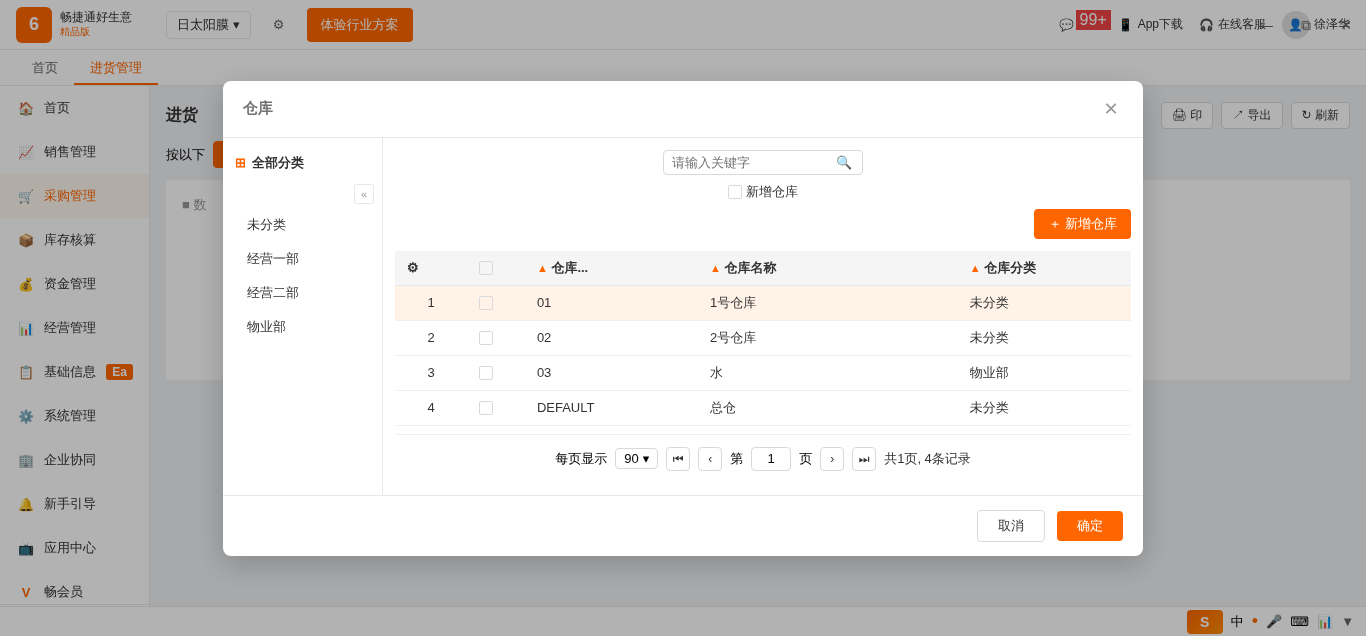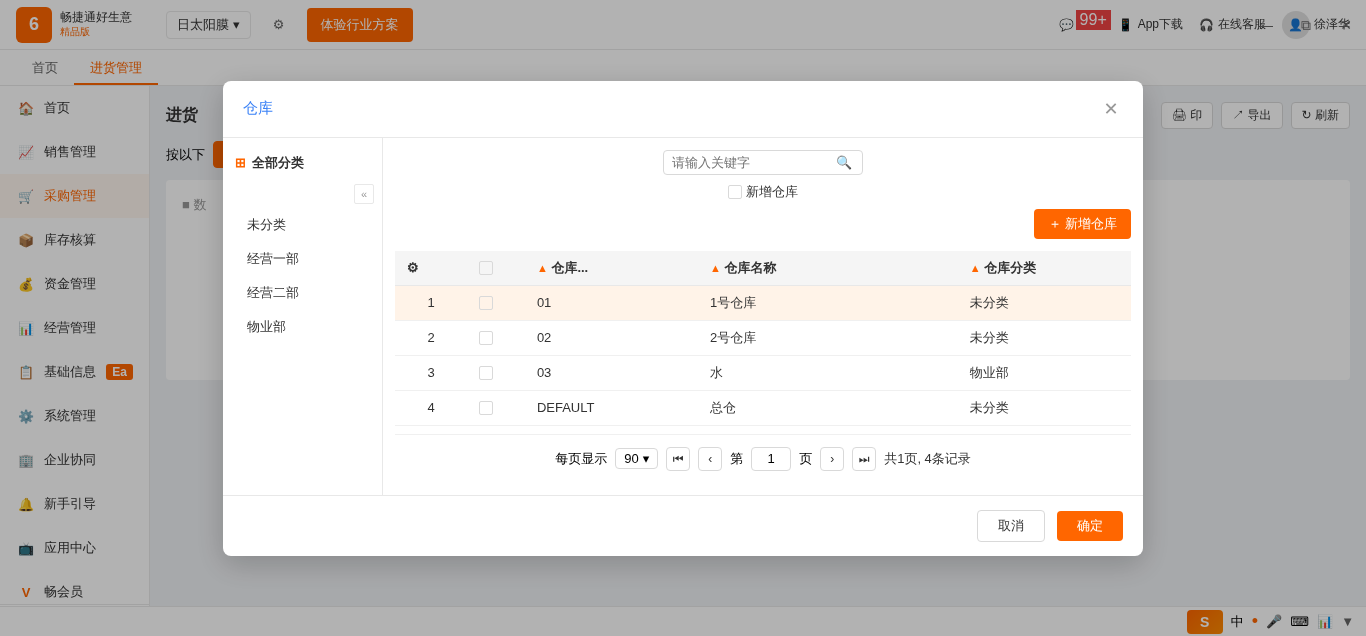--- a/index.html
+++ b/index.html
@@ -160,21 +160,21 @@
       max-height: 580px;
       display: flex;
       flex-direction: column;
       box-shadow: 0 8px 30px rgba(0,0,0,0.2);
     }
     .modal-header {
       display: flex; align-items: center; justify-content: space-between;
       padding: 16px 20px;
       border-bottom: 1px solid #e8e8e8;
     }
-    .modal-title { font-size: 15px; font-weight: normal; color: #3b82f6; }
+    .modal-title { font-size: 15px; font-weight: bold; color: #737373; }
     .modal-close {
       width: 24px; height: 24px;
       display: flex; align-items: center; justify-content: center;
       cursor: pointer; color: #999; font-size: 18px;
     }
     .modal-body {
       display: flex;
       flex: 1;
       overflow: hidden;
     }

